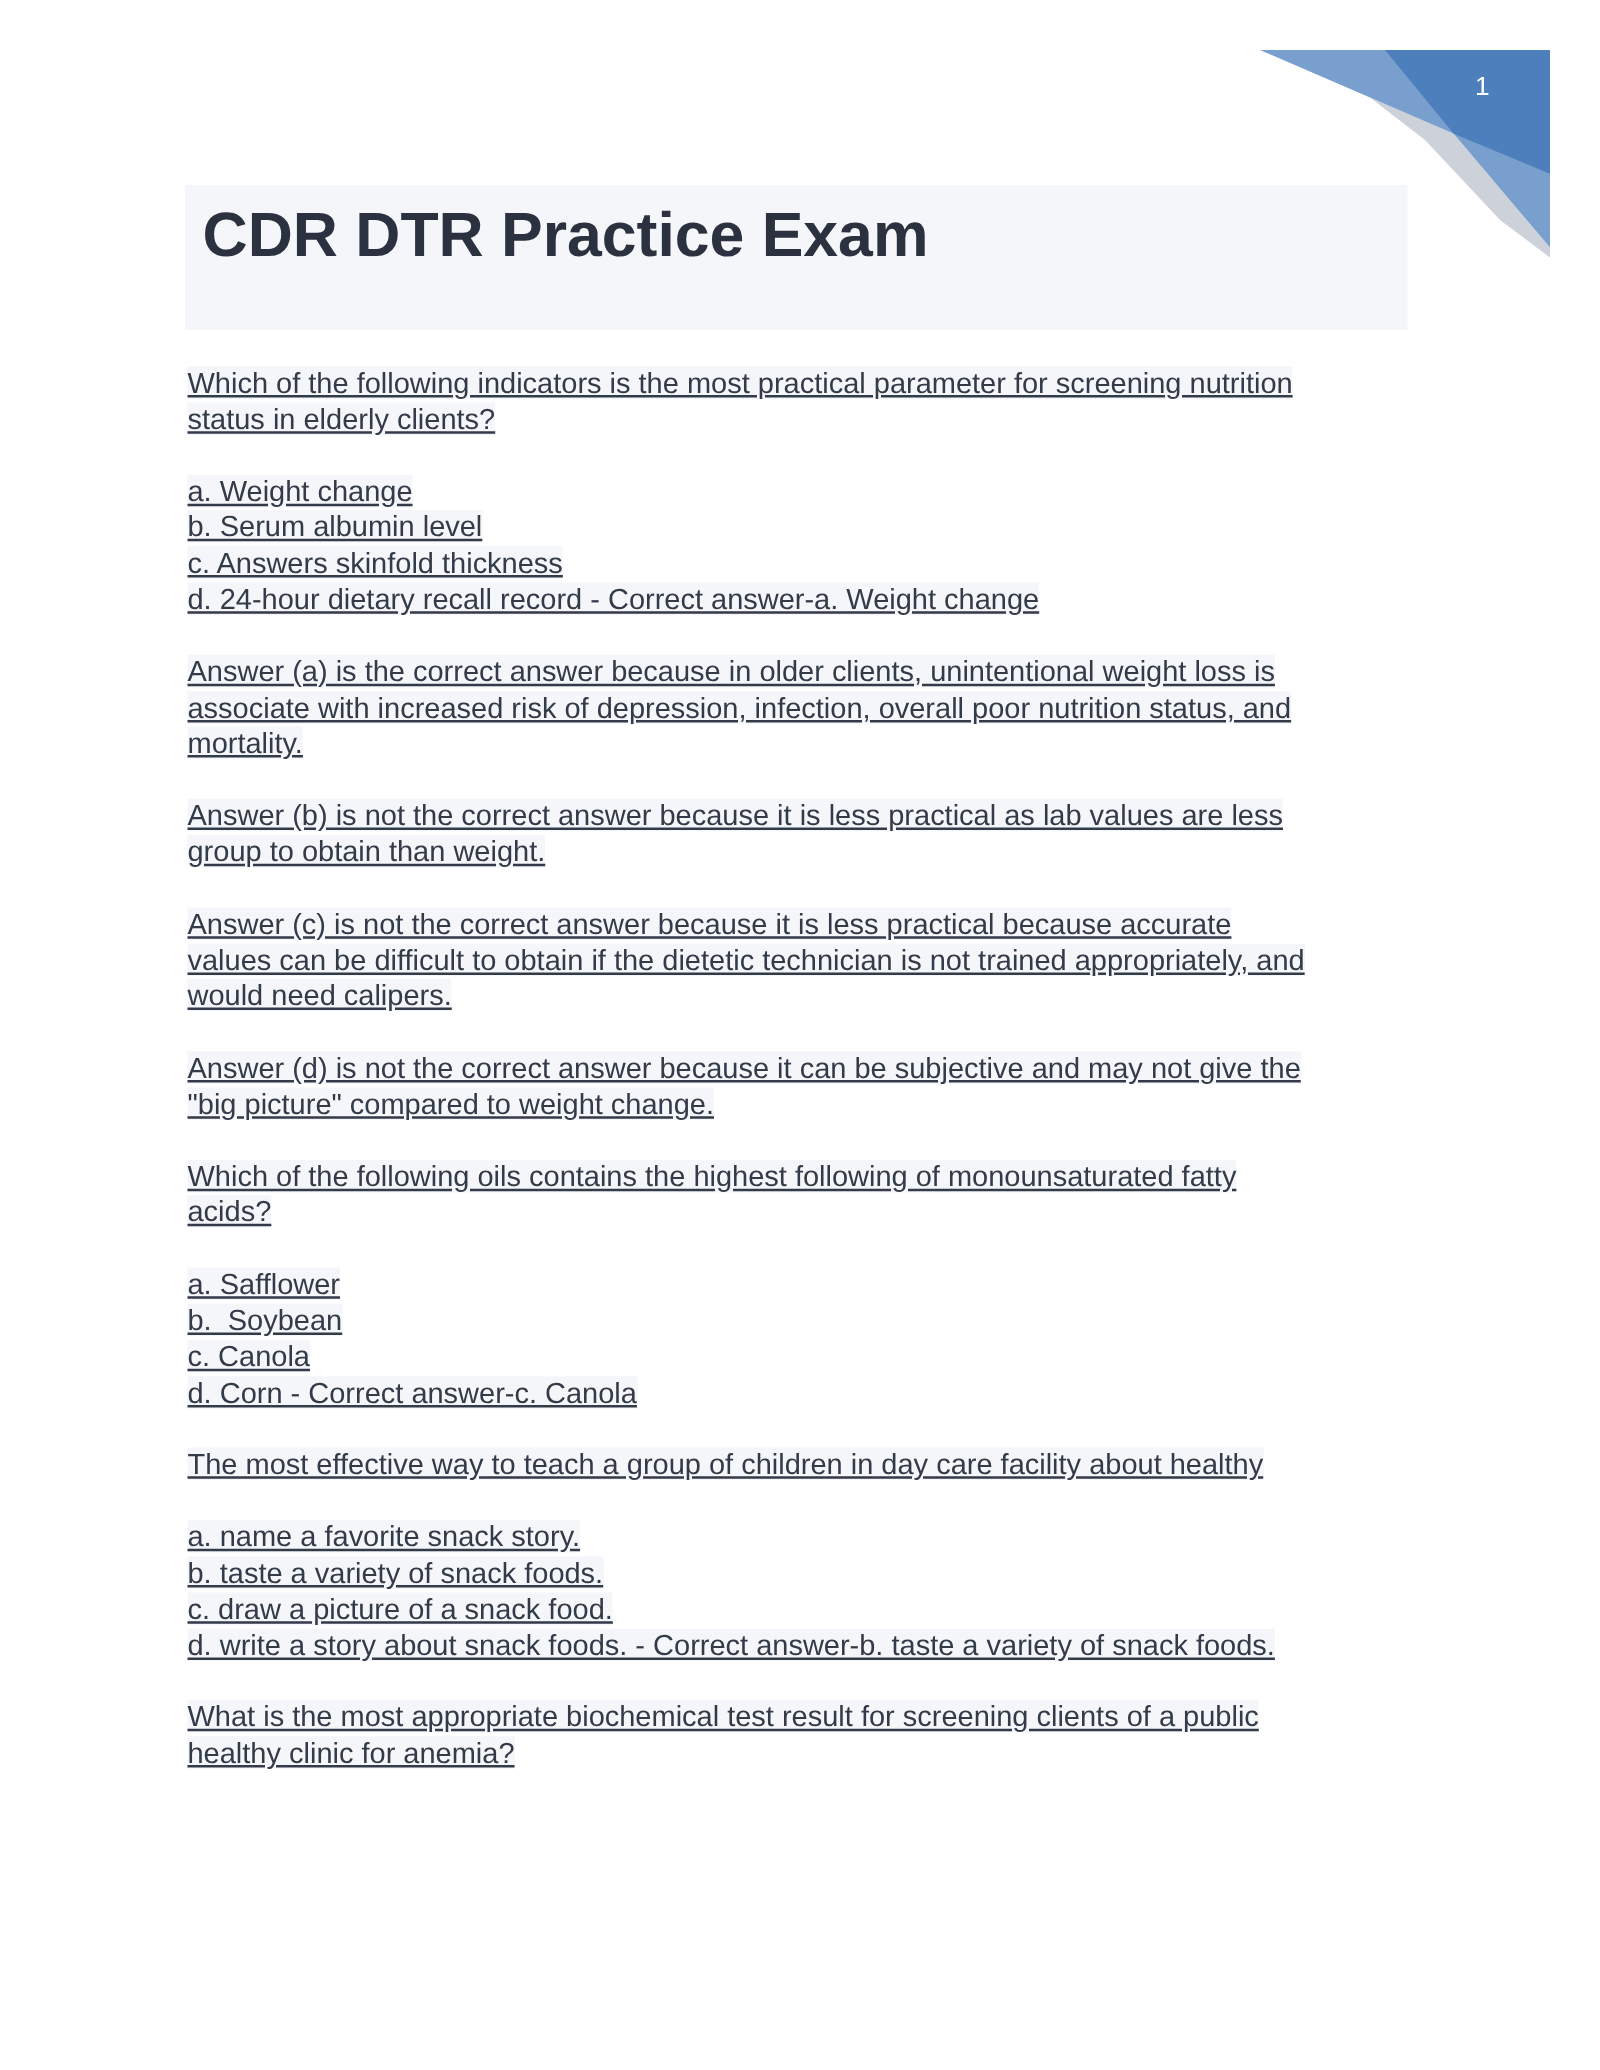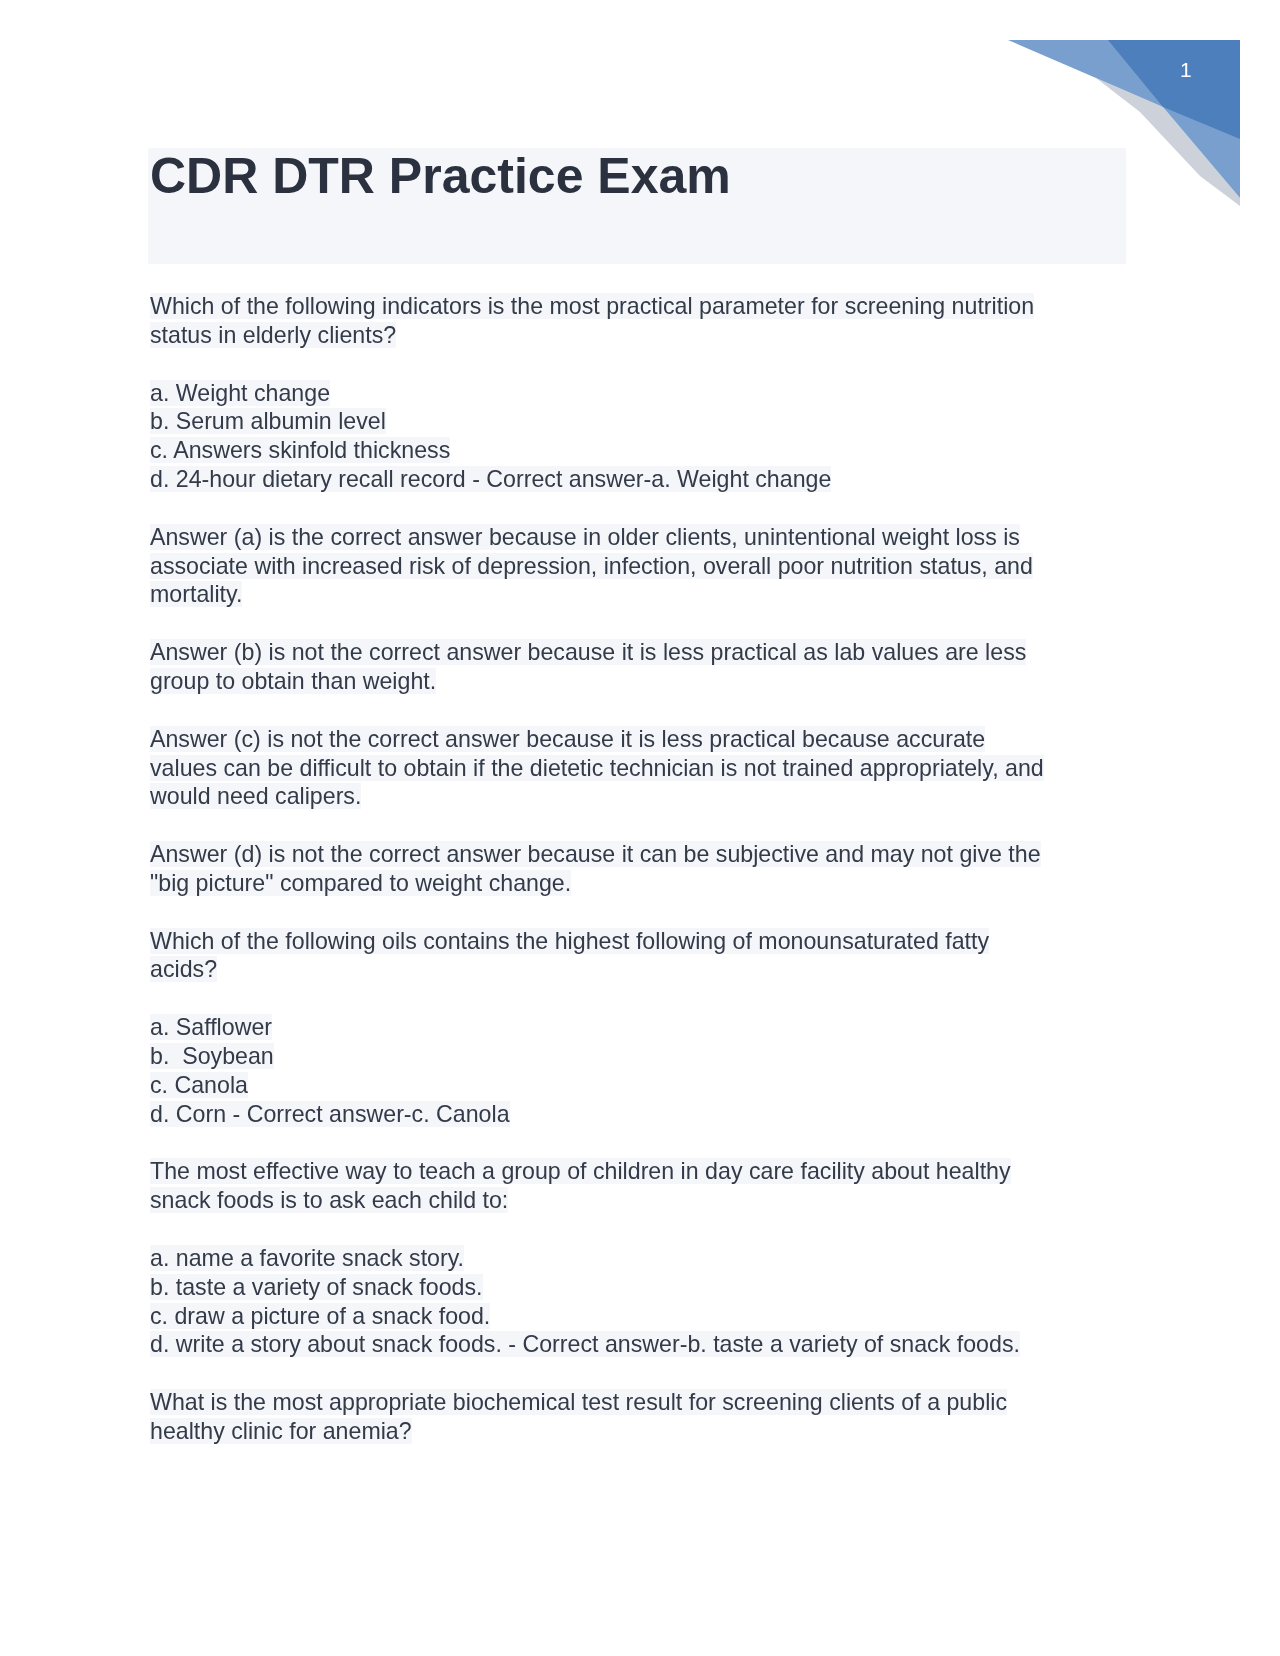--- a/index.html
+++ b/index.html
@@ -3,26 +3,26 @@
 <meta charset="utf-8">
 <style>
   html, body { margin: 0; padding: 0; background: #ffffff; }
   body { width: 1280px; height: 1656px; position: relative; overflow: hidden;
          font-family: "Liberation Sans", sans-serif; color: #333a48; }
   .corner { position: absolute; left: 0; top: 0; width: 1280px; height: 260px; }
   .page-num { position: absolute; left: 1180px; top: 58px; font-size: 21px; color: #ffffff;
               font-family: "Liberation Sans", sans-serif; }
   .title-box { position: absolute; left: 148px; top: 148px; width: 978px; height: 116px;
                background: #f4f6fa; }
-  .title { margin: 0; padding: 0 0 0 2px; font-size: 50px; font-weight: bold; line-height: 56px;
+  .title { margin: 12px; padding: 0 0 0 2px; font-size: 50px; font-weight: bold; line-height: 56px;
            color: #2c3140; letter-spacing: 0px; }
   .title-line { display: block; }
   .content { position: absolute; left: 150px; top: 292px; width: 980px; font-size: 23.2px; line-height: 28.85px; }
   .line { display: block; white-space: pre; }
-  .hl { background: #f4f6fa; }
+  .hl { background: #f4f6fa; text-decoration: underline; }
   .gap { display: block; height: 28.85px; }
 </style>
 </head>
 <body>
 
 <svg class="corner" viewBox="0 0 1280 260" xmlns="http://www.w3.org/2000/svg">
   <polygon points="1096,78 1163,107 1240,198 1240,206 1200,176 1140,112" fill="#cdd1da"></polygon>
   <polygon points="1008,40 1240,40 1240,198 1163,107 1096,78" fill="#789fcd"></polygon>
   <polygon points="1108,40 1240,40 1240,139 1163,107" fill="#4d7fbc"></polygon>
 </svg>
@@ -79,21 +79,20 @@
   <div>
     <span class="line"><span class="hl">a. Safflower</span></span>
     <span class="line"><span class="hl">b.  Soybean</span></span>
     <span class="line"><span class="hl">c. Canola</span></span>
     <span class="line"><span class="hl">d. Corn - Correct answer-c. Canola</span></span>
   </div>
   <span class="gap"></span>
 
   <div>
     <span class="line"><span class="hl">The most effective way to teach a group of children in day care facility about healthy</span></span>
-    <span class="line"><span class="hl">snack foods is to ask each child to:</span></span>
   </div>
   <span class="gap"></span>
   <div>
     <span class="line"><span class="hl">a. name a favorite snack story.</span></span>
     <span class="line"><span class="hl">b. taste a variety of snack foods.</span></span>
     <span class="line"><span class="hl">c. draw a picture of a snack food.</span></span>
     <span class="line"><span class="hl">d. write a story about snack foods. - Correct answer-b. taste a variety of snack foods.</span></span>
   </div>
   <span class="gap"></span>
 

